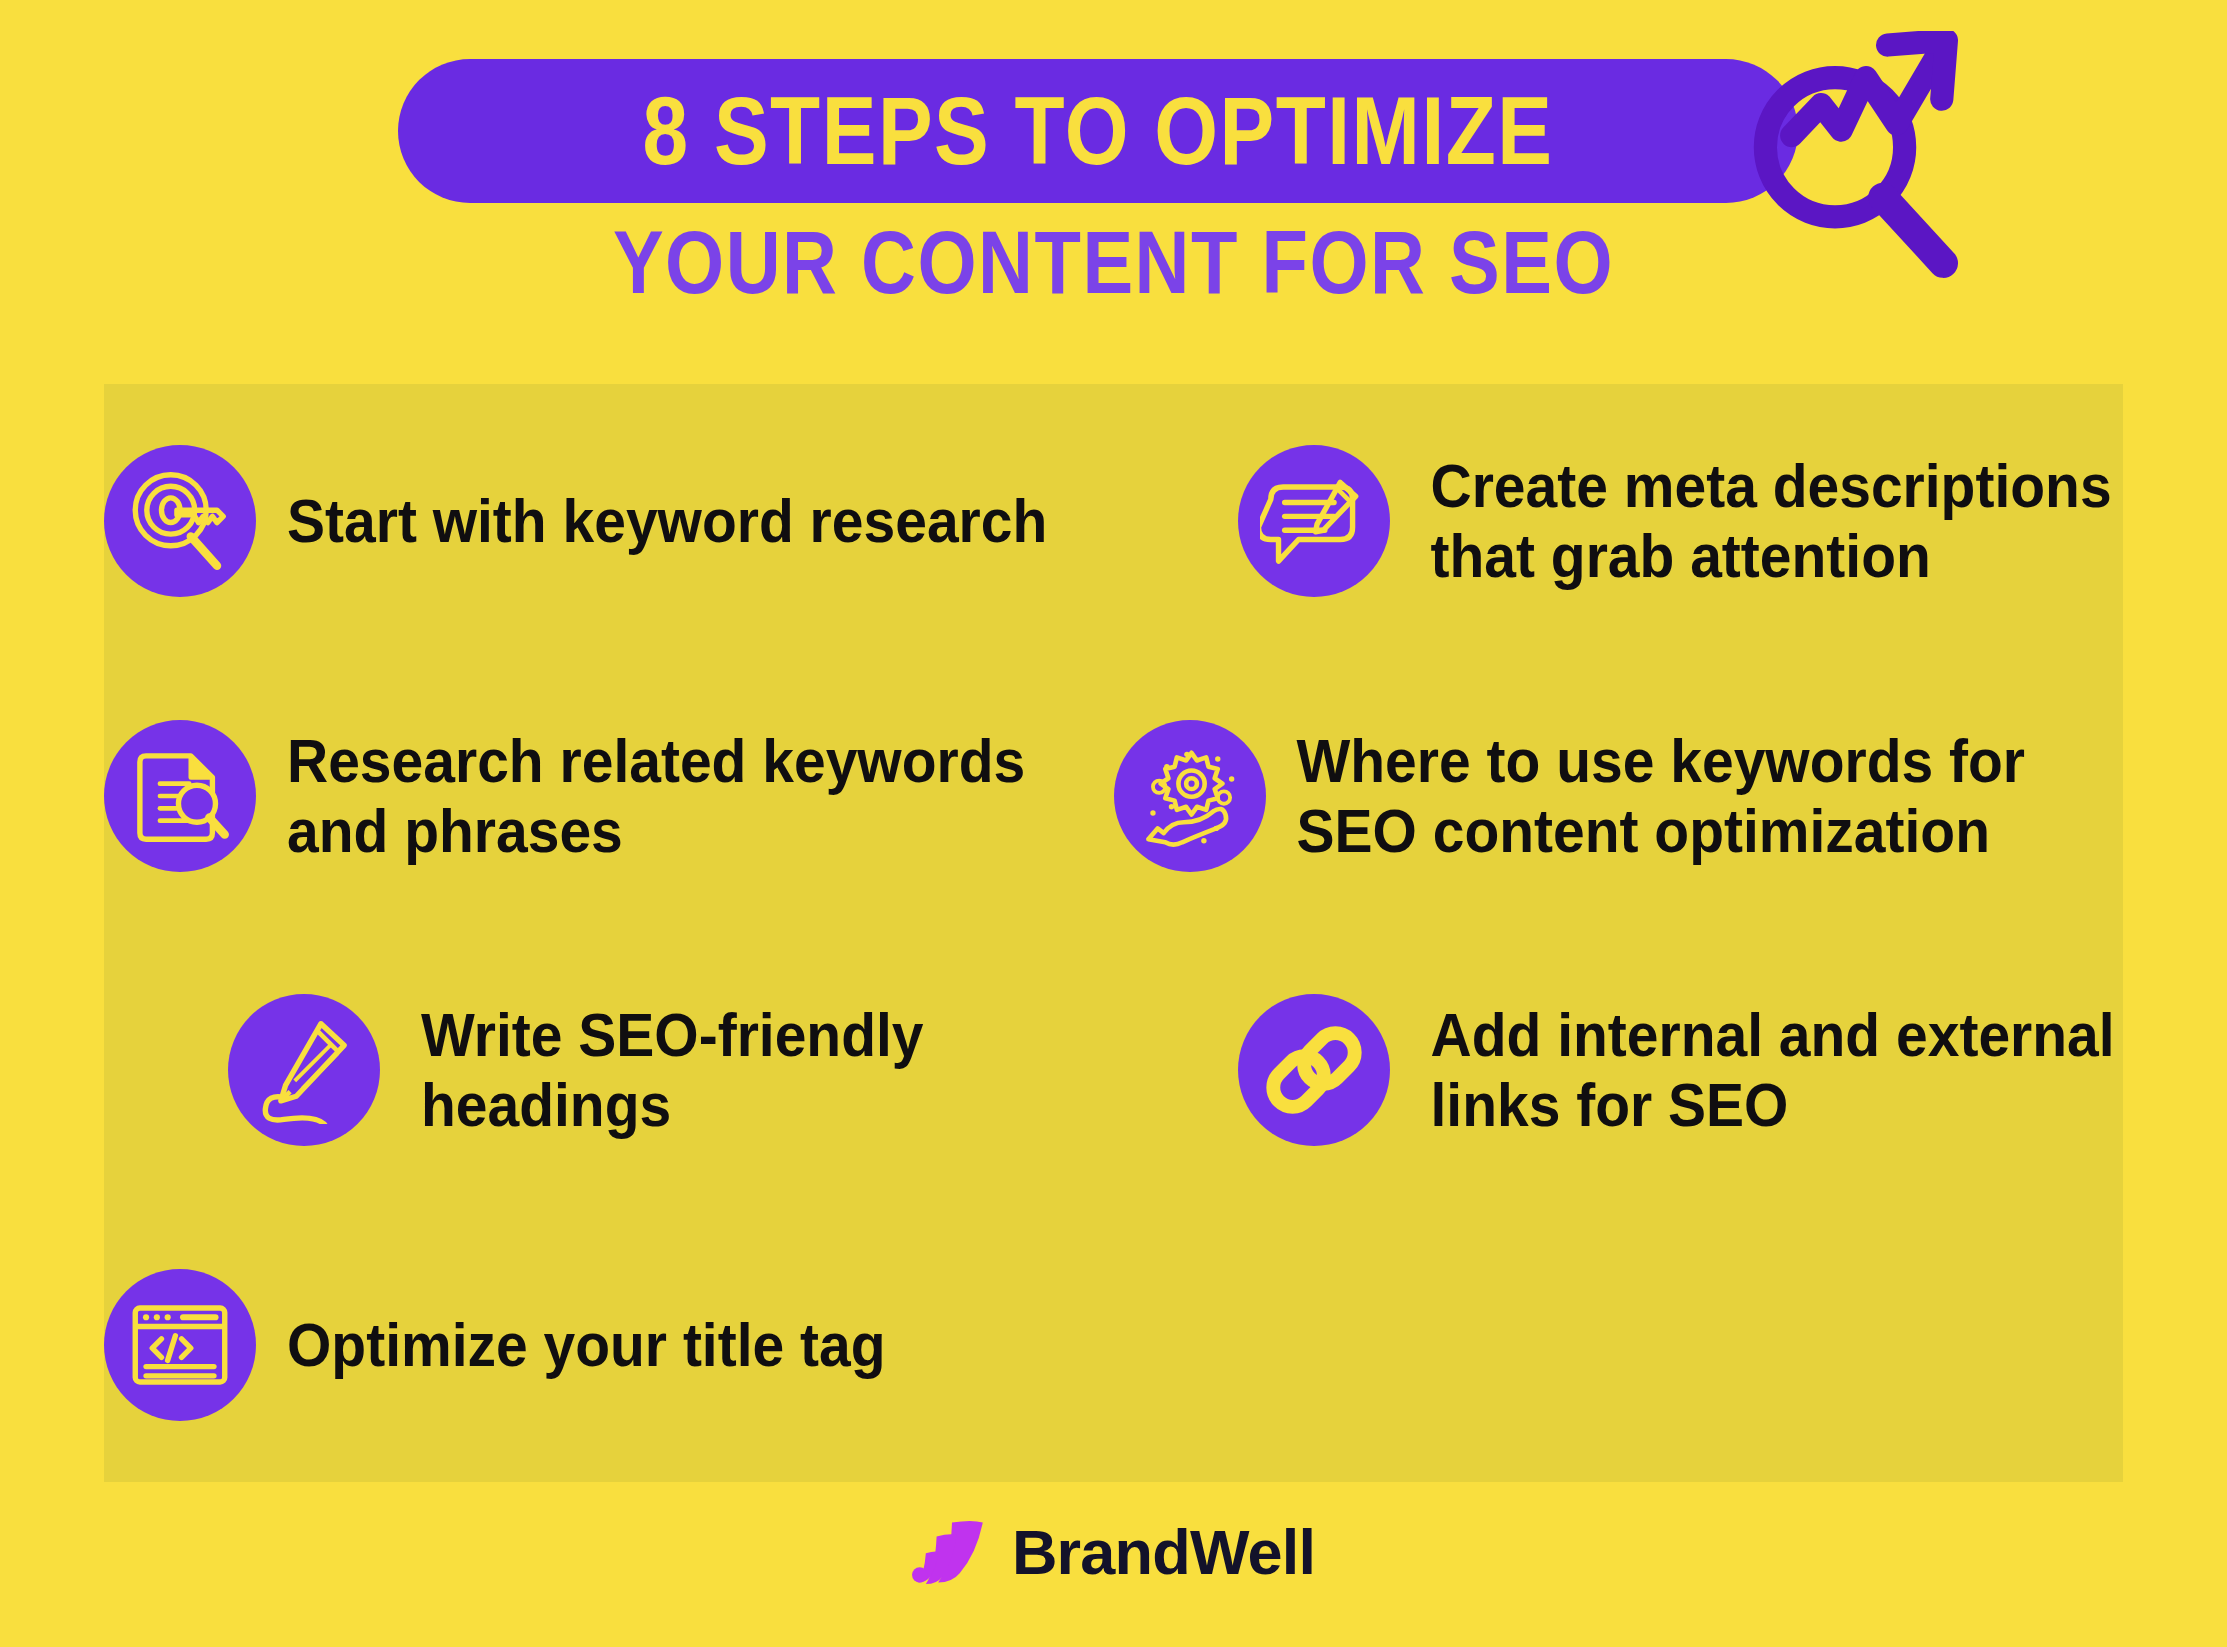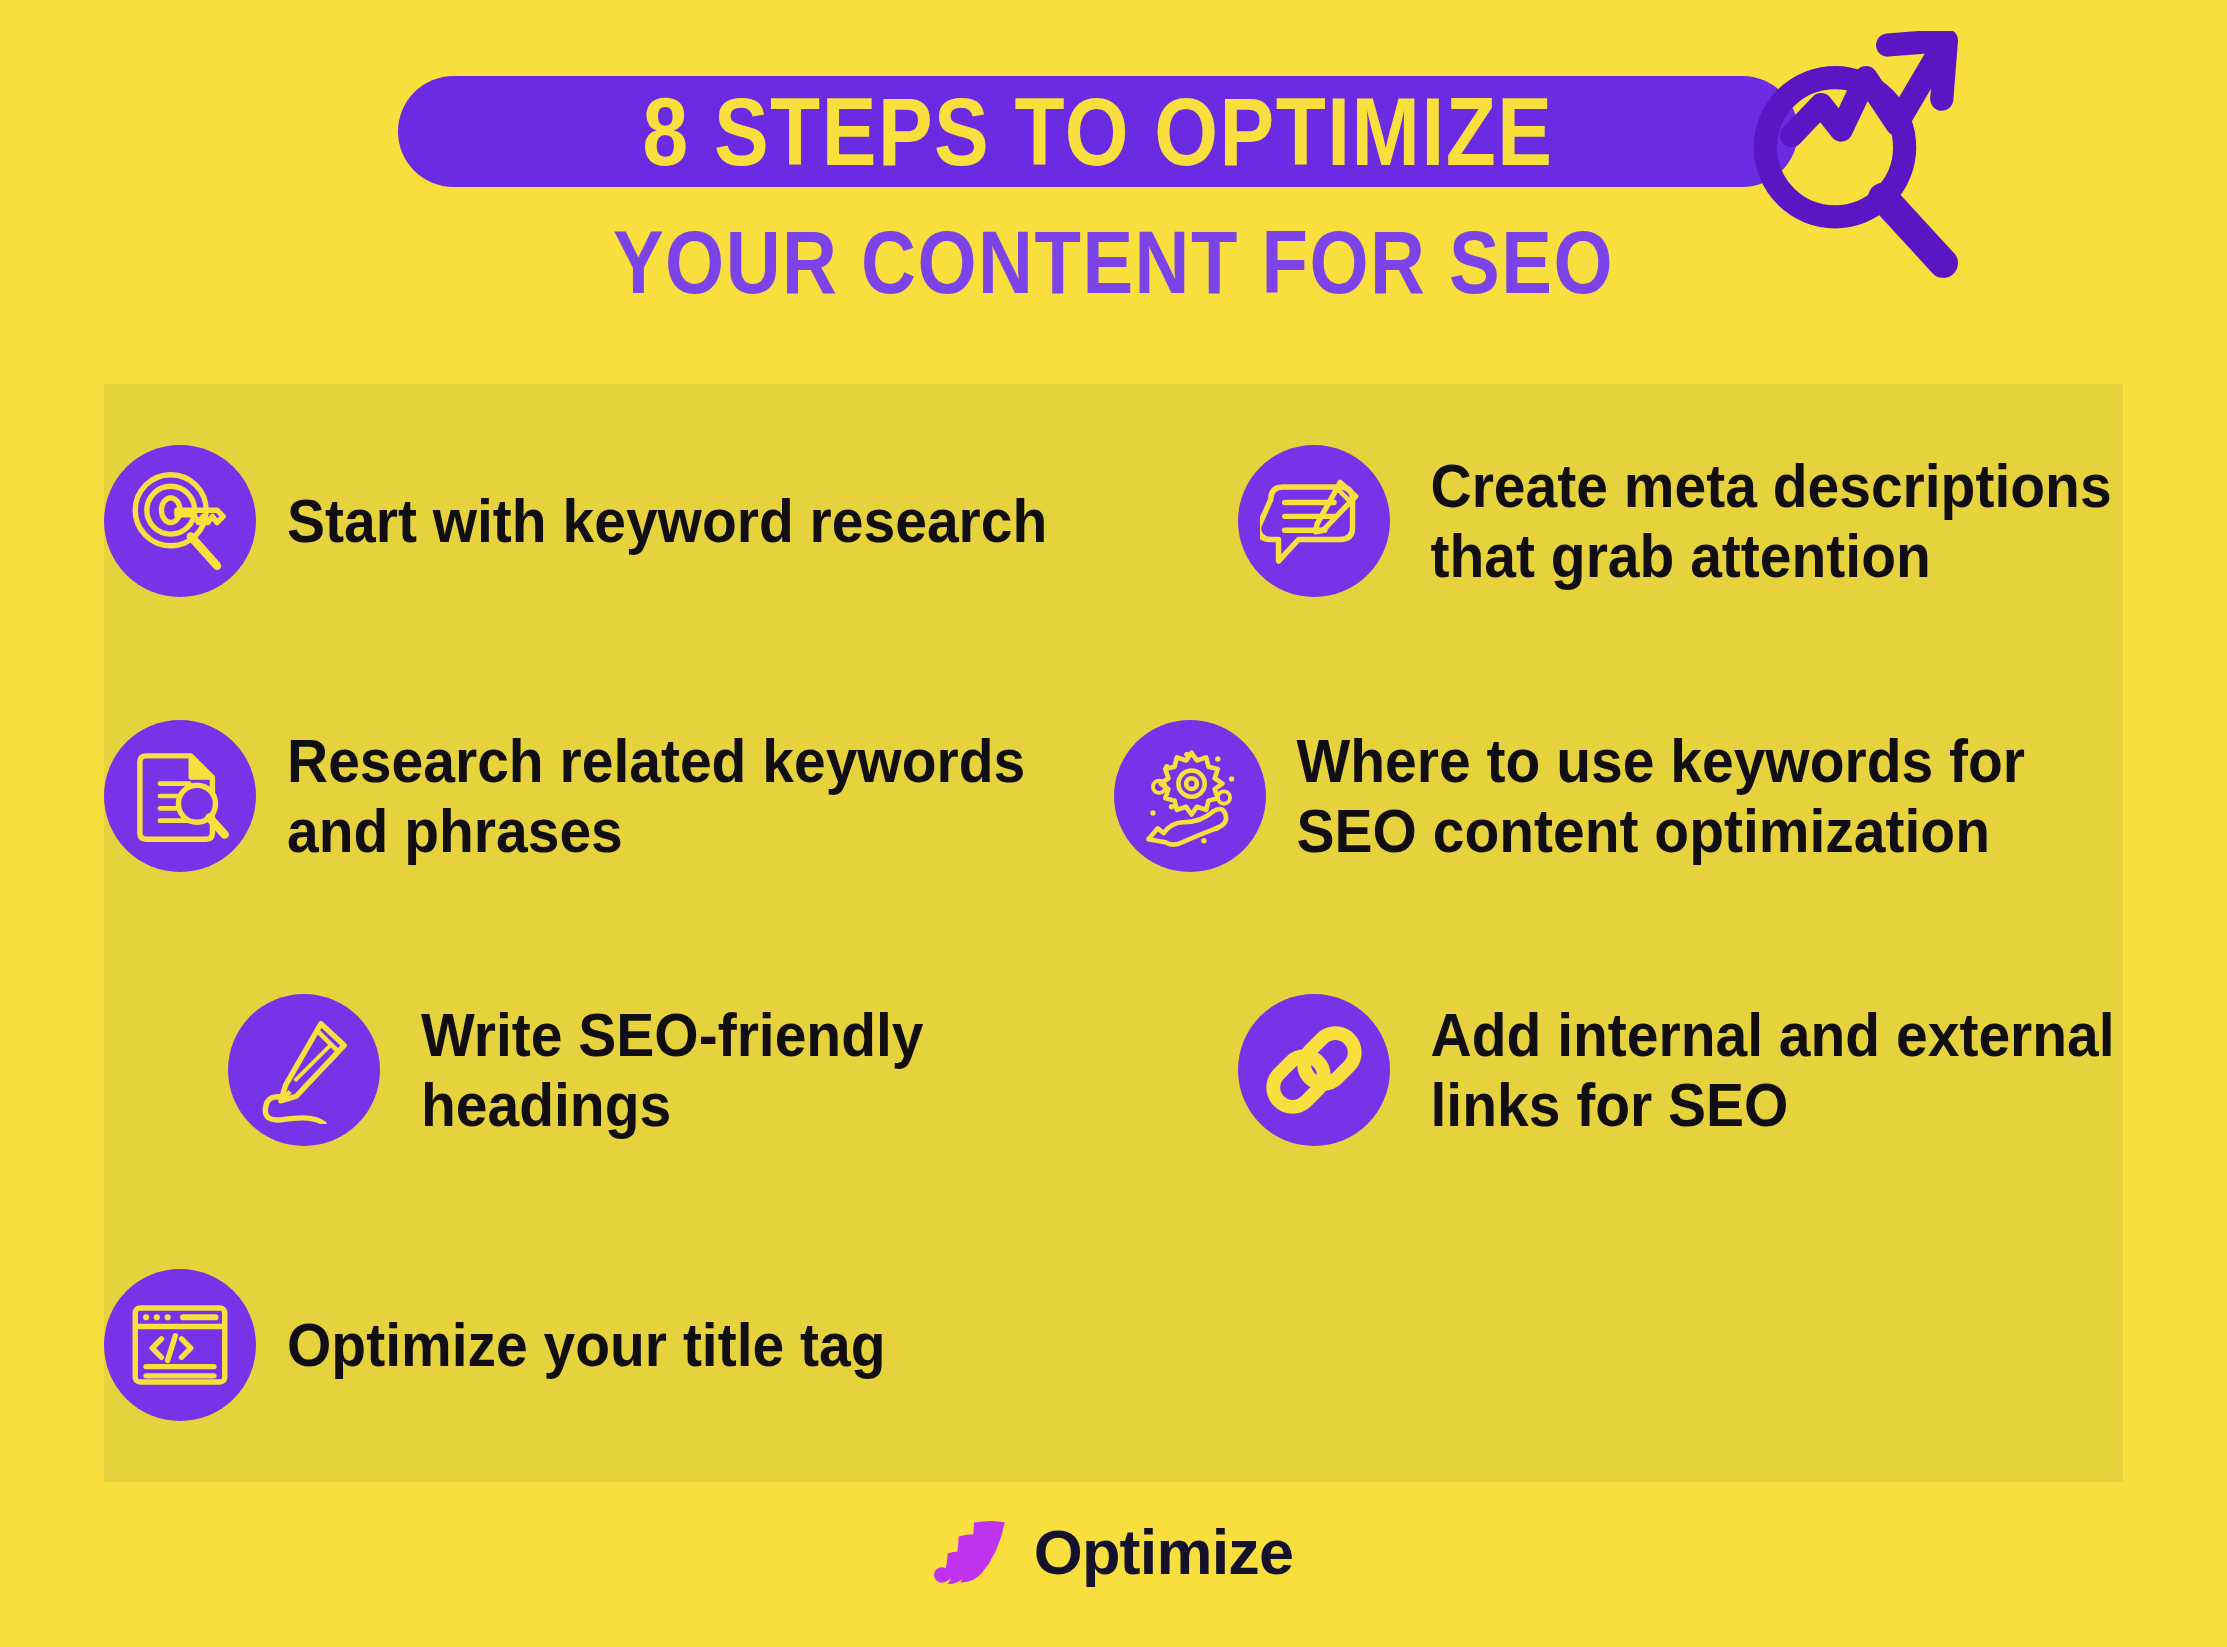--- a/index.html
+++ b/index.html
@@ -16,22 +16,22 @@
     background:#F9DF3E;
   }
 
   
   .header {
     position:absolute;
     left:0; top:0; width:2227px; height:356px;
   }
   .title-pill {
     position:absolute;
-    left:398px; top:76px;
-    width:1400px; height:111px;
+    left:398px; top:59px;
+    width:1400px; height:144px;
     background:#6A2BE2;
     border-radius:72px;
     display:flex;
     align-items:center;
     justify-content:center;
     text-align:right;
   }
   .title-pill-text {
     color:#F9DF3E;
     font-size:82px;
@@ -260,17 +260,17 @@
 
   <div class="footer">
     <div class="logo-mark">
       <svg width="80" height="70" viewBox="0 0 104 90">
         <path d="M52 8 q26 -4 40 0 q-8 40 -30 66 q-10 12 -28 12 q16 -22 18 -78 Z" fill="#C033EE"></path>
         <path d="M32 26 q16 -4 26 -2 q-4 32 -18 54 q-8 10 -22 10 q12 -18 14 -62 Z" fill="#C033EE"></path>
         <path d="M18 48 q10 -3 16 -2 q-2 20 -10 32 q-6 8 -16 8 q8 -12 10 -38 Z" fill="#C033EE"></path>
         <circle cx="10" cy="76" r="10" fill="#C033EE"></circle>
       </svg>
     </div>
-    <div class="logo-text">Optimize</div>
+    <div class="logo-text">BrandWell</div>
   </div>
 
 </div>
 
 
 </body></html>

